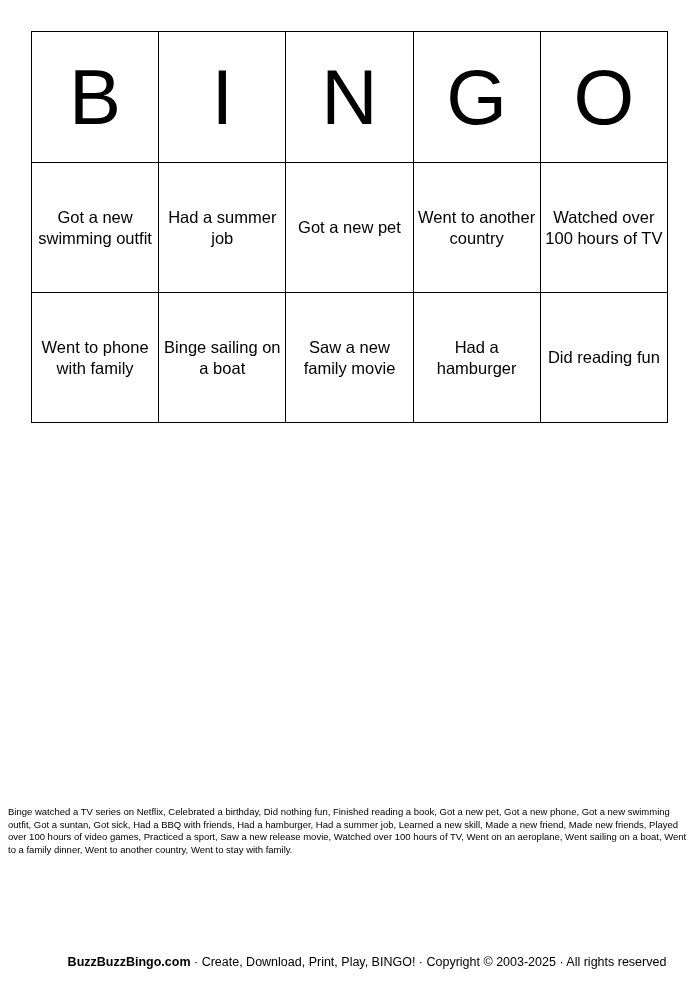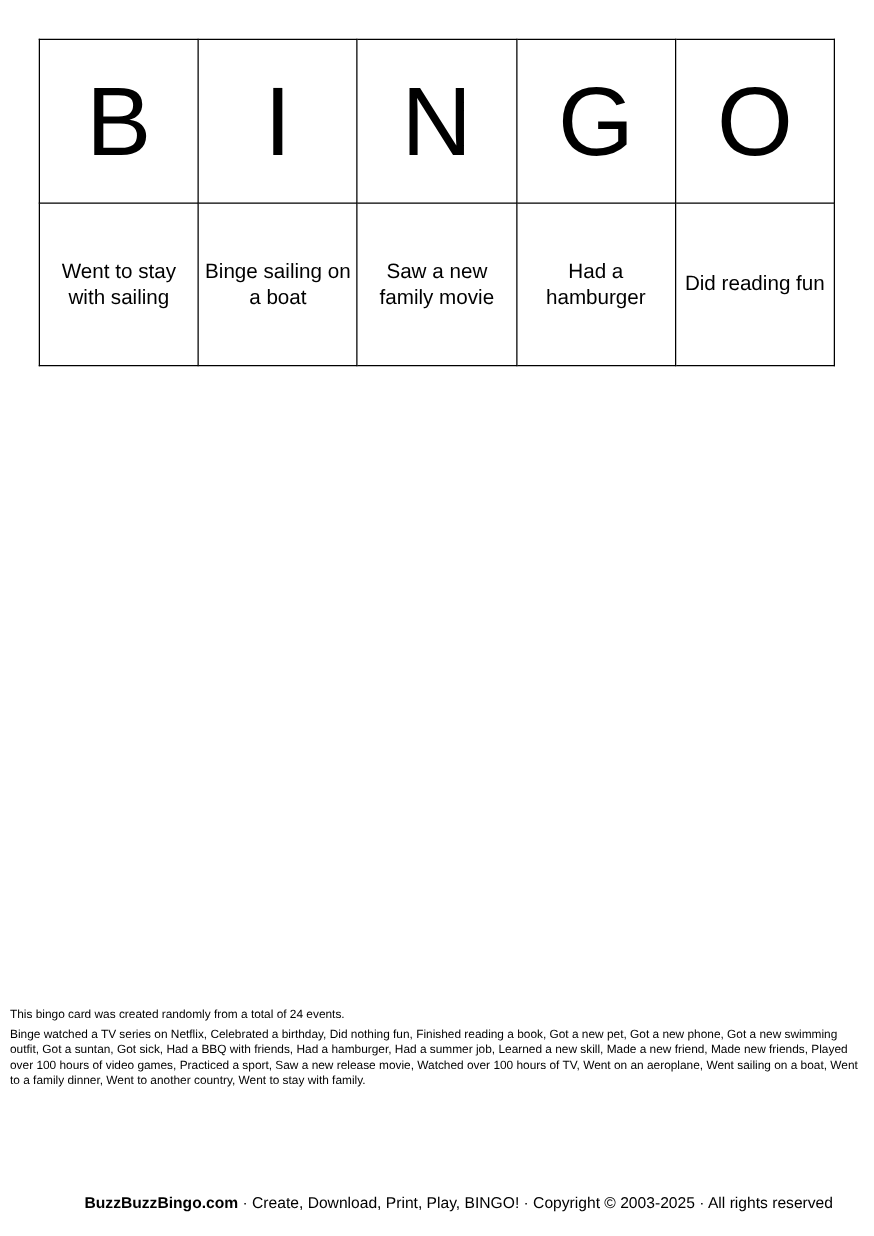--- a/index.html
+++ b/index.html
@@ -83,31 +83,37 @@
   <table class="card">
     <tbody>
         <tr class="header-row">
       <td>B</td>
       <td>I</td>
       <td>N</td>
       <td>G</td>
       <td>O</td>
     </tr>
     <tr>
-      <td class="cell">Went to stay with sailing</td>
+      <td class="cell">Got a new swimming outfit</td>
+      <td class="cell">Had a summer job</td>
+      <td class="cell">Got a new pet</td>
+      <td class="cell">Went to another country</td>
+      <td class="cell">Watched over 100 hours of TV</td>
+    </tr>
+    <tr>
+      <td class="cell">Went to phone with family</td>
       <td class="cell">Binge sailing on a boat</td>
       <td class="cell">Saw a new family movie</td>
       <td class="cell">Had a hamburger</td>
       <td class="cell">Did reading fun</td>
     </tr>
   </tbody>
     </table>
 
   <div class="note">
-    <div class="line1">This bingo card was created randomly from a total of 24 events.</div>
     <div class="line2">Binge watched a TV series on Netflix, Celebrated a birthday, Did nothing fun, Finished reading a book, Got a new pet, Got a new phone, Got a new swimming outfit, Got a suntan, Got sick, Had a BBQ with friends, Had a hamburger, Had a summer job, Learned a new skill, Made a new friend, Made new friends, Played over 100 hours of video games, Practiced a sport, Saw a new release movie, Watched over 100 hours of TV, Went on an aeroplane, Went sailing on a boat, Went to a family dinner, Went to another country, Went to stay with family.</div>
   </div>
 
   <div class="footer">
     <span class="brand">BuzzBuzzBingo.com</span><span> · Create, Download, Print, Play, BINGO! · Copyright © 2003-2025 · All rights reserved</span>
   </div>
 
 </div>
 
 </body></html>

